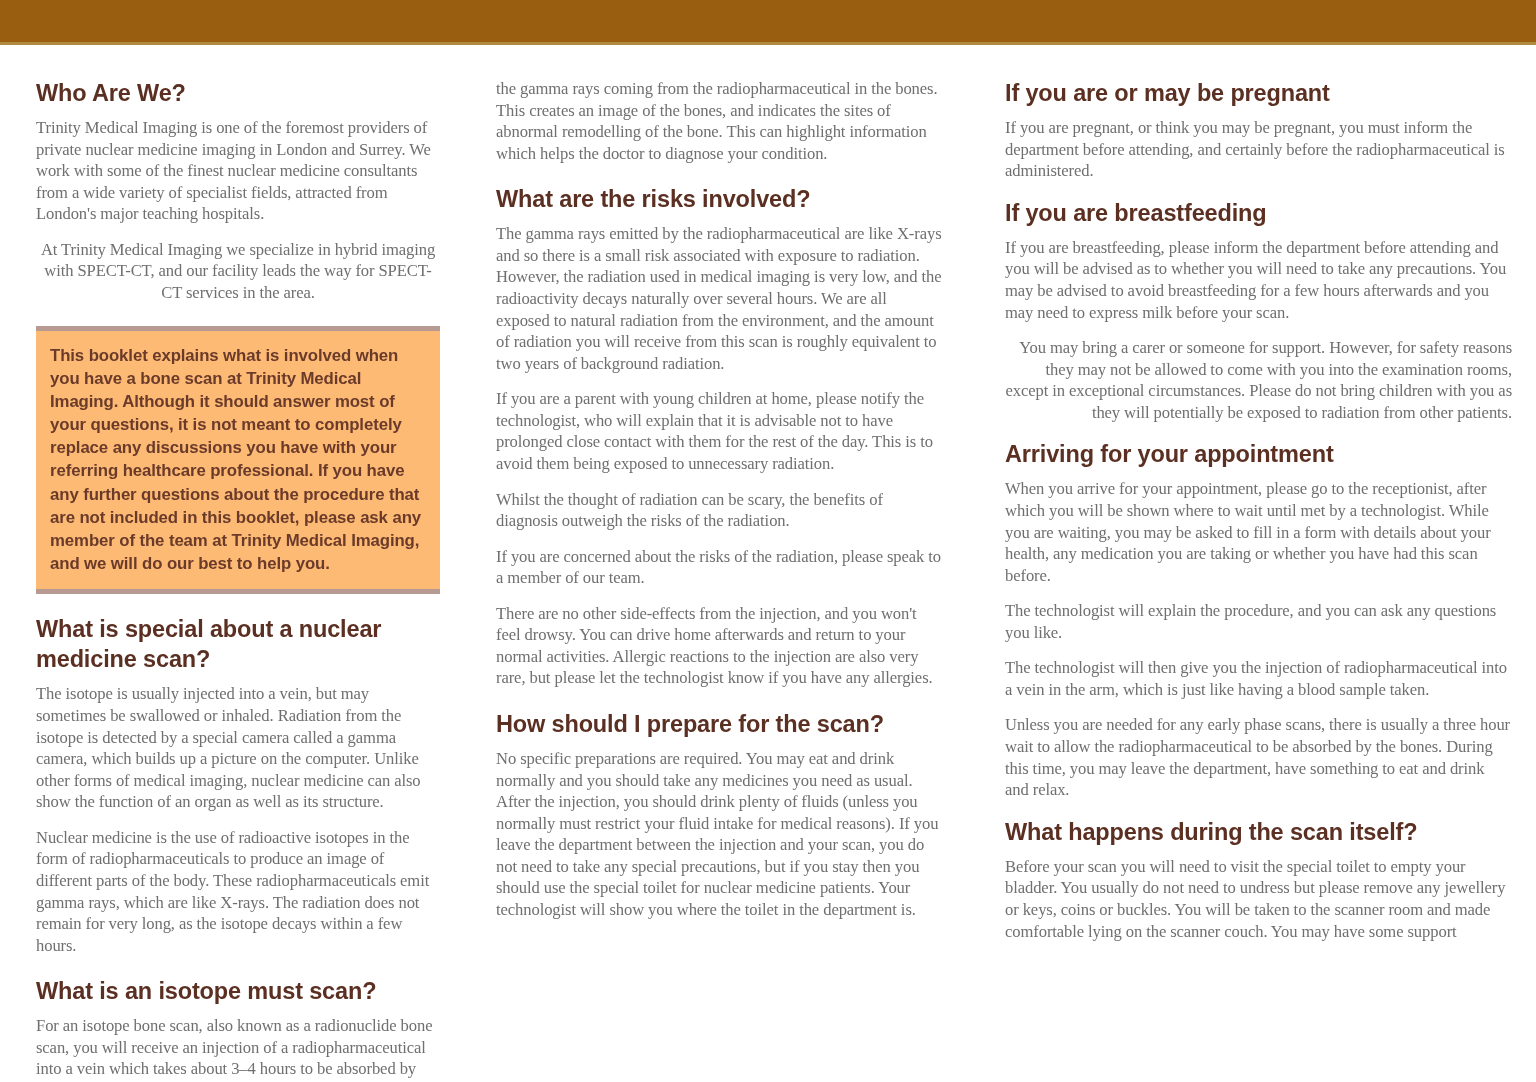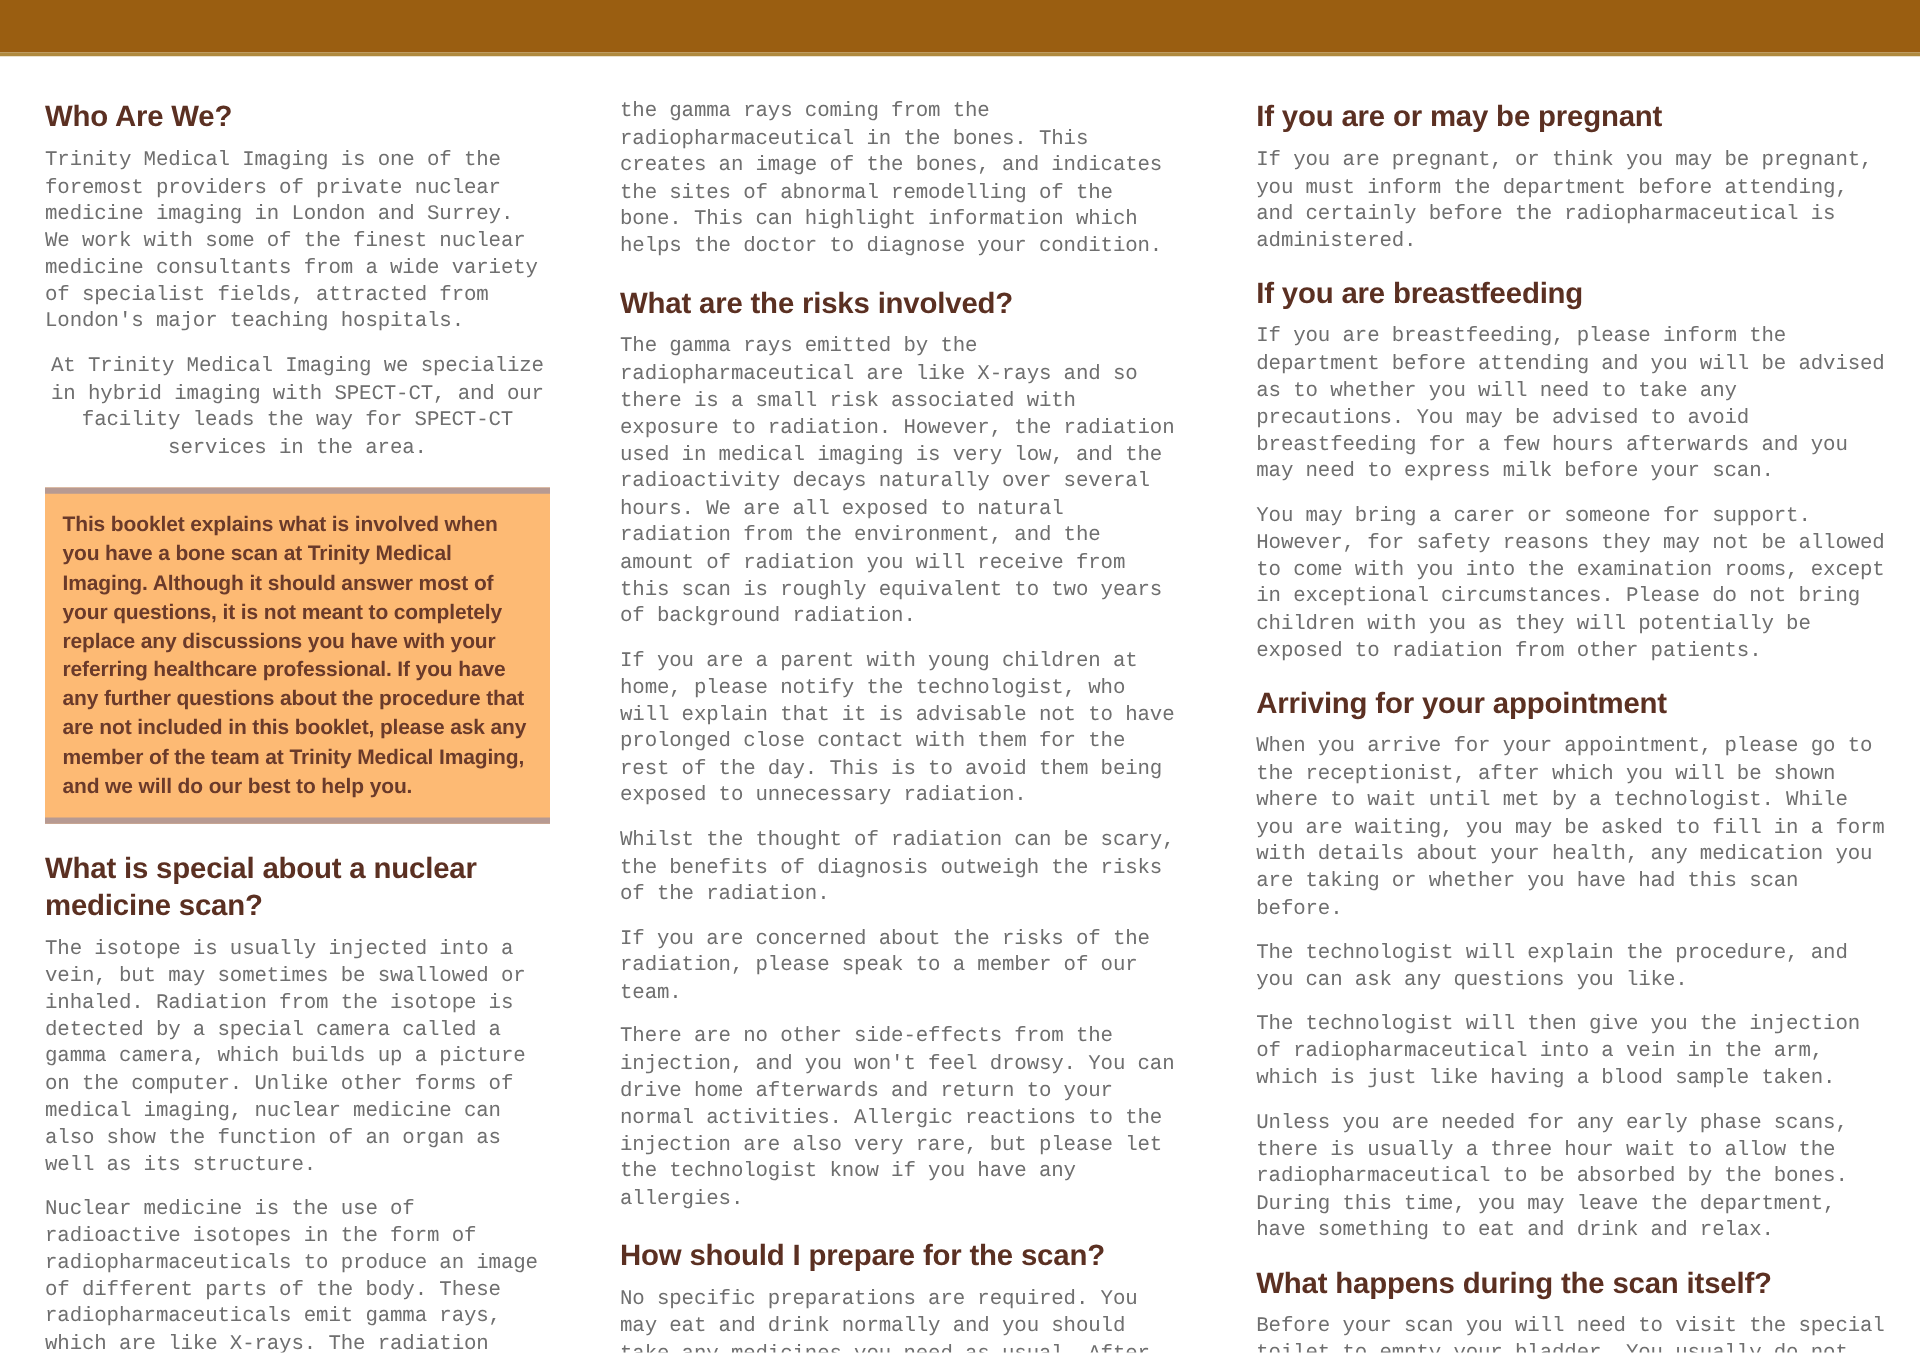--- a/index.html
+++ b/index.html
@@ -64,21 +64,21 @@
     line-height: 1.28;
     font-weight: bold;
     color: #5b3022;
     margin: 20px 0 9px 0;
     letter-spacing: -0.15px;
   }
   h2.section-heading.tight-top { margin-top: 16px; }
   h2.section-heading.first { margin-top: 0; }
 
   p.body-text {
-    font-family: Liberation Mono, monospace;
+    font-family: Liberation Serif, serif;
     font-size: 16.6px;
     line-height: 1.3;
     color: #6f6f6f;
     margin: 0 0 14px 0;
     letter-spacing: -0.1px;
   }
   p.body-text.last { margin-bottom: 0; }
 
   
   #callout {
@@ -157,21 +157,21 @@
 
       <h2 class="section-heading first" style="color: rgb(91, 48, 34);">If you are or may be pregnant</h2>
 
       <p class="body-text" style="color: rgb(111, 111, 111);">If you are pregnant, or think you may be pregnant, you must inform the department before attending, and certainly before the radiopharmaceutical is administered.</p>
 
       <h2 class="section-heading tight-top" style="color: rgb(91, 48, 34);">If you are breastfeeding</h2>
 
       <p class="body-text" style="color: rgb(111, 111, 111);">If you are breastfeeding, please inform the department before attending and you will be advised as to whether you will need to take any precautions. You may be advised to avoid breastfeeding for a few hours afterwards and you may need to express milk before your scan.</p>
 
 
-      <p class="body-text" style="color: rgb(111, 111, 111);">You may bring a carer or someone for support. However, for safety reasons they may not be allowed to come with you into the examination rooms, except in exceptional circumstances. Please do not bring children with you as they will potentially be exposed to radiation from other patients.</p>
+      <p class="body-text" style="color: rgb(111, 111, 111); text-align: right;">You may bring a carer or someone for support. However, for safety reasons they may not be allowed to come with you into the examination rooms, except in exceptional circumstances. Please do not bring children with you as they will potentially be exposed to radiation from other patients.</p>
 
       <h2 class="section-heading tight-top" style="color: rgb(91, 48, 34);">Arriving for your appointment</h2>
 
       <p class="body-text" style="color: rgb(111, 111, 111);">When you arrive for your appointment, please go to the receptionist, after which you will be shown where to wait until met by a technologist. While you are waiting, you may be asked to fill in a form with details about your health, any medication you are taking or whether you have had this scan before.</p>
 
       <p class="body-text" style="color: rgb(111, 111, 111);">The technologist will explain the procedure, and you can ask any questions you like.</p>
 
       <p class="body-text" style="color: rgb(111, 111, 111);">The technologist will then give you the injection of radiopharmaceutical into a vein in the arm, which is just like having a blood sample taken.</p>
 
       <p class="body-text" style="color: rgb(111, 111, 111);">Unless you are needed for any early phase scans, there is usually a three hour wait to allow the radiopharmaceutical to be absorbed by the bones. During this time, you may leave the department, have something to eat and drink and relax.</p>

